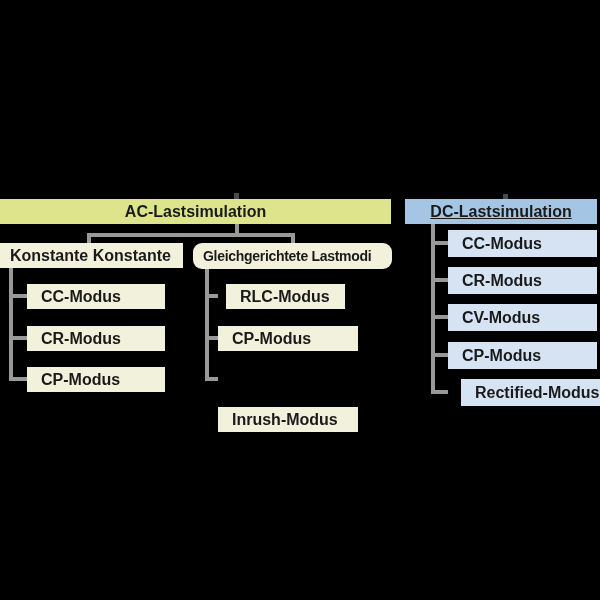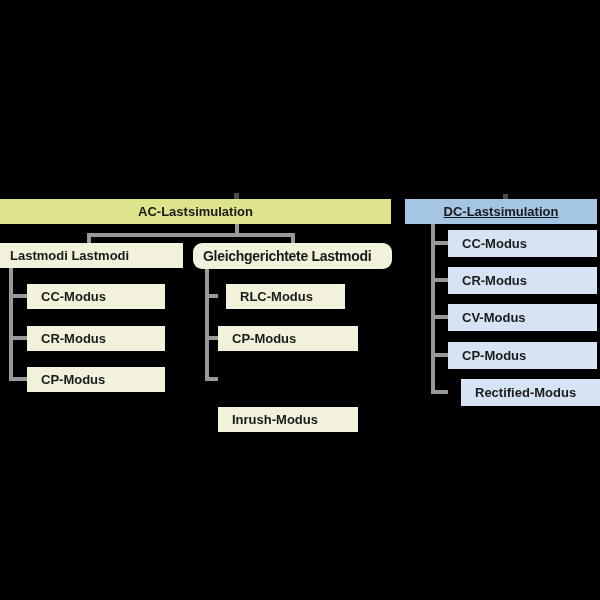--- a/index.html
+++ b/index.html
@@ -4,21 +4,21 @@
 <style>
   html,body{margin:0;padding:0;}
   body{
     width:600px;height:600px;position:relative;overflow:hidden;
     background:#000;
     font-family:"Liberation Sans","DejaVu Sans",sans-serif;
   }
   .box{
     position:absolute;
     display:flex;align-items:center;
-    font-weight:bold;color:#1a1a1a;font-size:13px;
+    font-weight:bold;color:#1a1a1a;font-size:16px;
     white-space:nowrap;
     box-sizing:border-box;
   }
   .center{justify-content:center;}
   .ac-header{background:var(--ac-header,#dde48c);}
   .ac-child{background:var(--ac-child,#f1f1dc);}
   .dc-header{background:var(--dc-header,#a5c5e5);text-decoration:underline;}
   .dc-child{background:var(--dc-child,#d5e3f3);}
   .pad10{padding-left:10px;}
   .pad14{padding-left:14px;}
@@ -52,21 +52,21 @@
 <div class="line" style="left:431px;top:278px;width:17px;height:4px;"></div>
 <div class="line" style="left:431px;top:315px;width:17px;height:4px;"></div>
 <div class="line" style="left:431px;top:353px;width:17px;height:4px;"></div>
 <div class="line" style="left:431px;top:390px;width:17px;height:4px;"></div>
 
 <div class="box ac-header center" style="left:0;top:199px;width:391px;height:25px;">
     <span>AC-Lastsimulation</span>
   </div>
 
 <div class="box ac-child pad10" style="left:0;top:243px;width:183px;height:25px;">
-    <span>Lastmodi Lastmodi</span>
+    <span>Konstante Konstante</span>
   </div>
 
 <div class="box ac-child pad10 tight" style="left:193px;top:243px;width:199px;height:26px;border-radius:9px;">
     <span>Gleichgerichtete Lastmodi</span>
   </div>
 
 <div class="box ac-child pad14" style="left:27px;top:284px;width:138px;height:25px;">
     <span>CC-Modus</span>
   </div>
 

